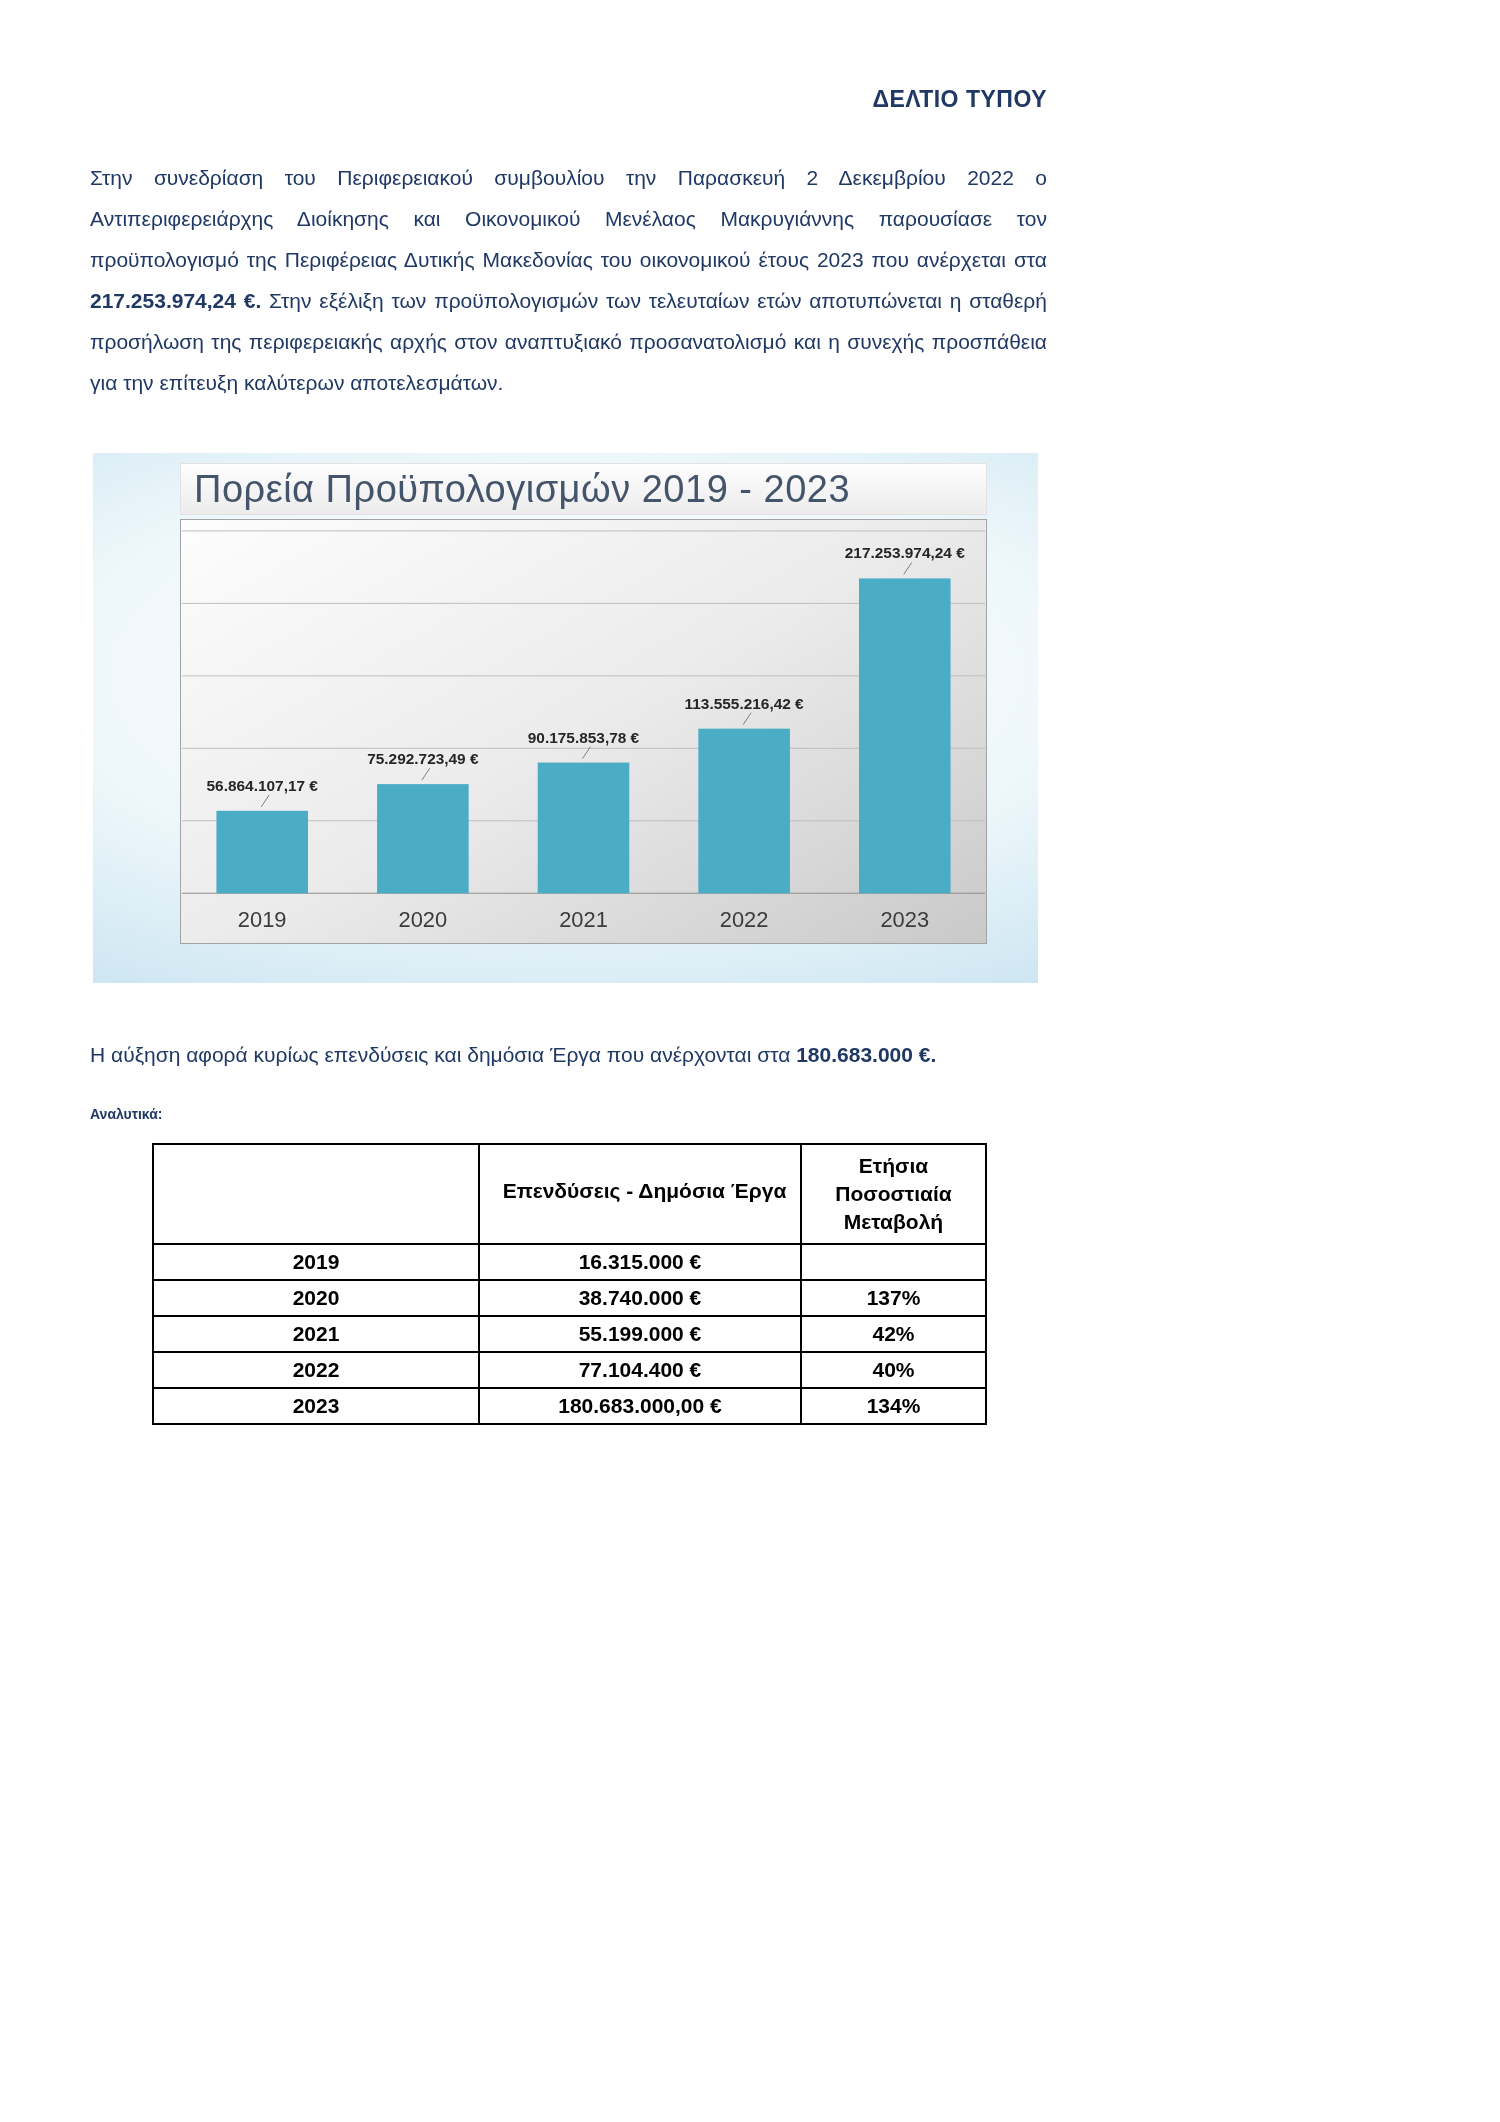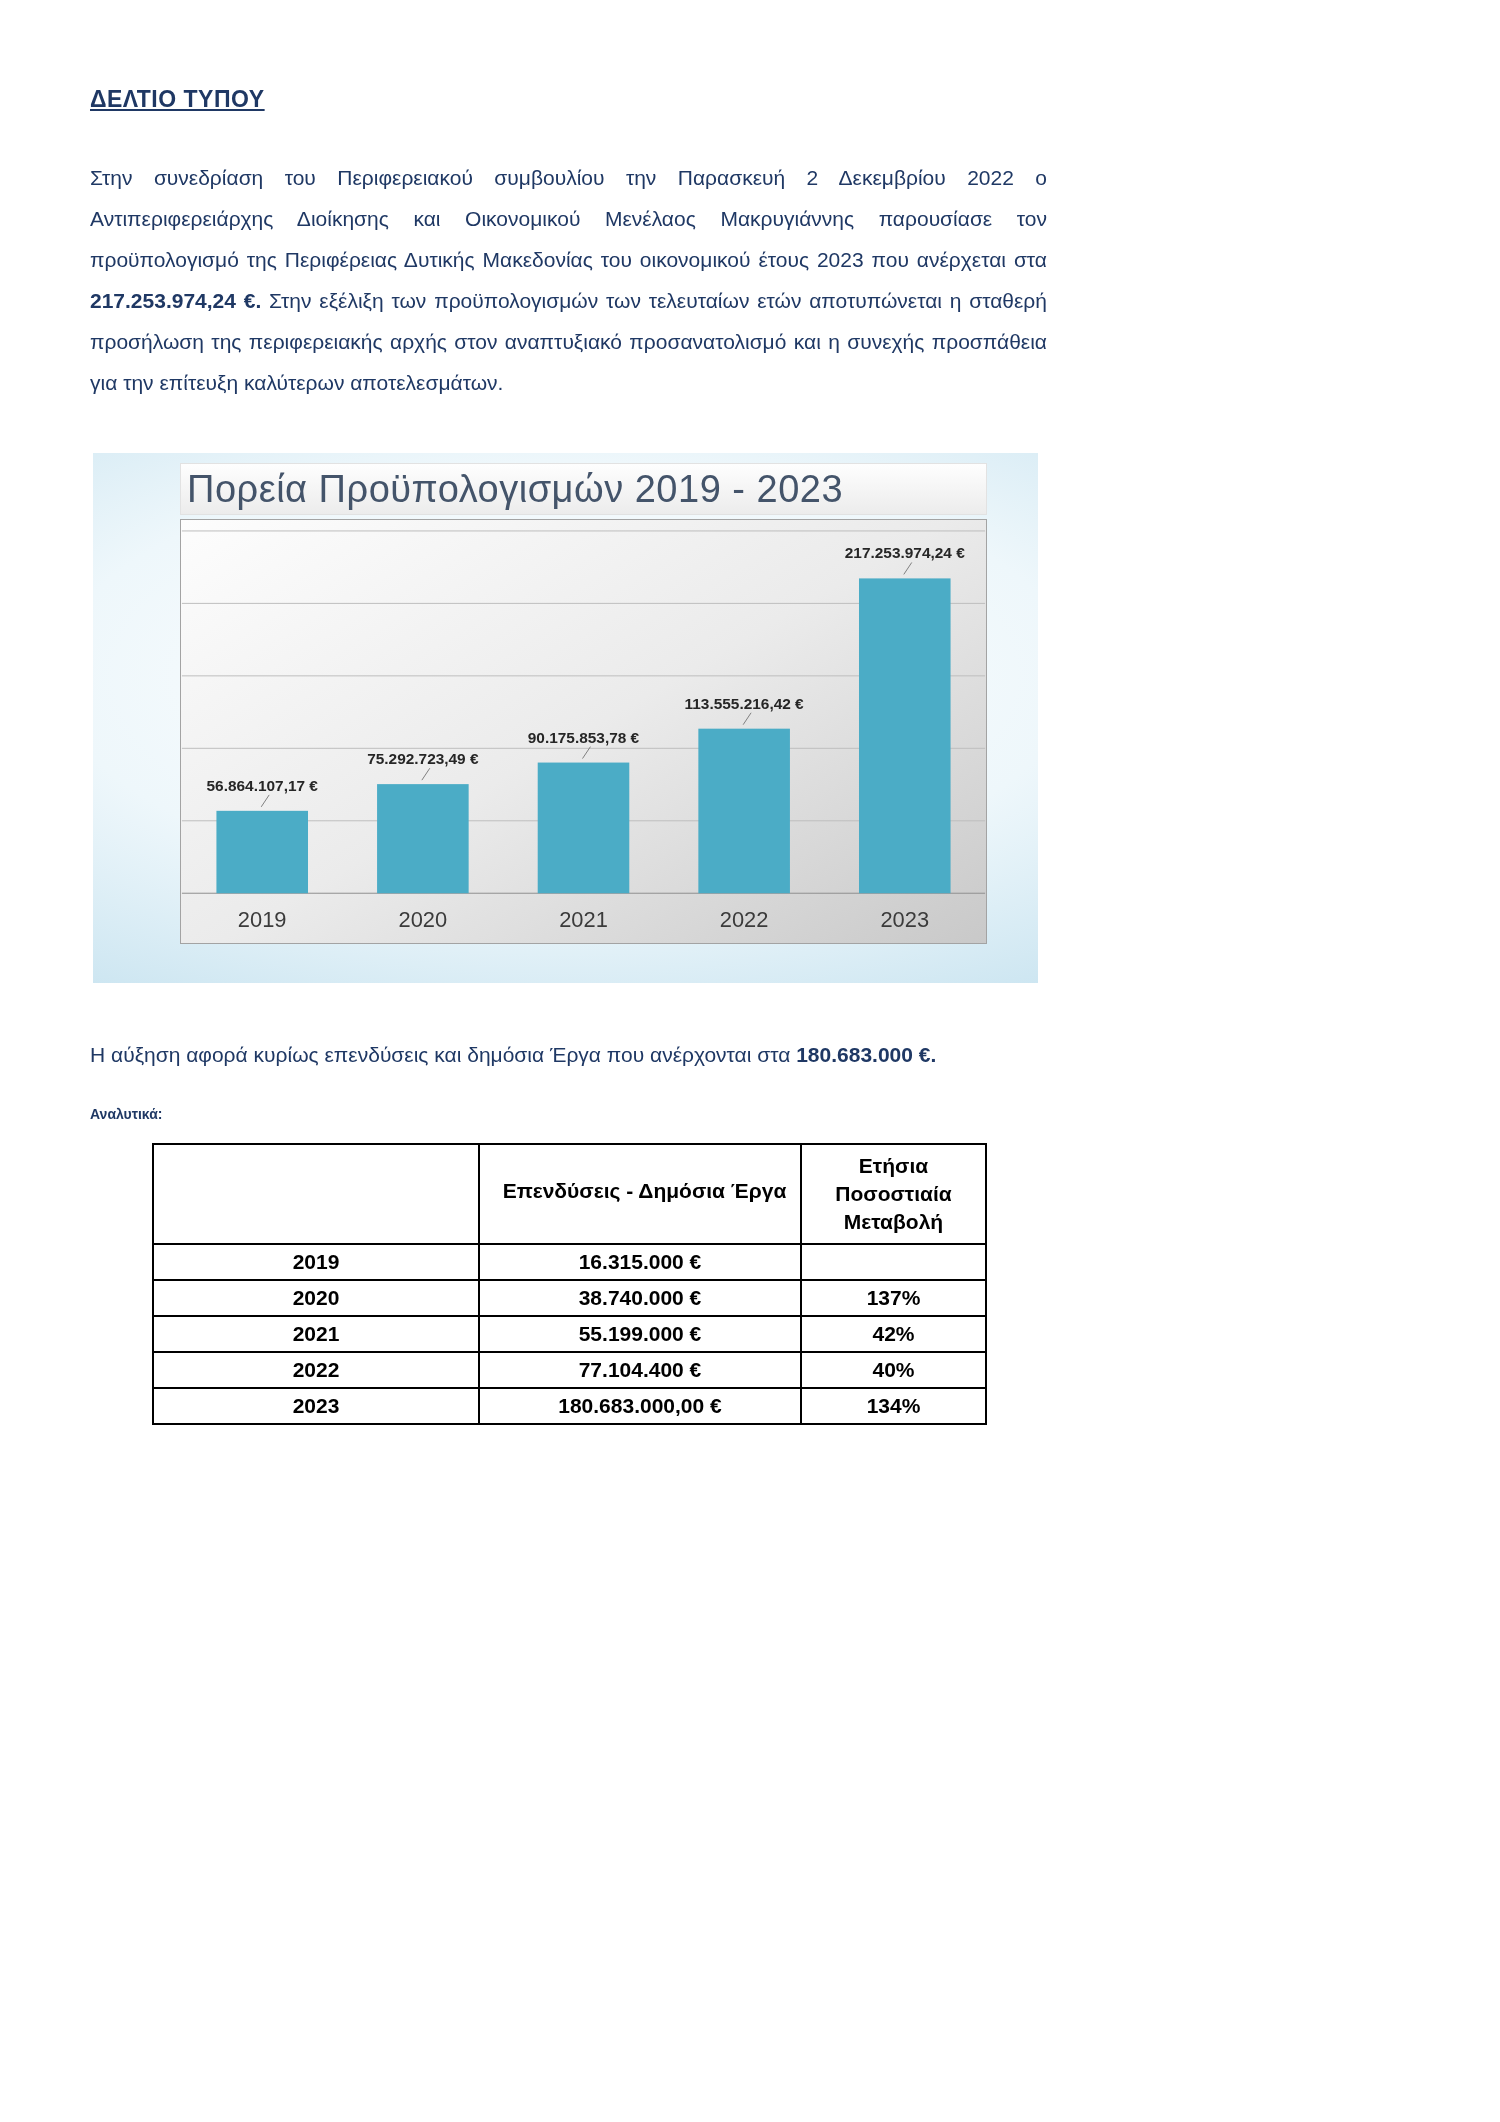--- a/index.html
+++ b/index.html
@@ -4,36 +4,36 @@
 <style>
   * { margin:0; padding:0; box-sizing:border-box; }
   html, body { background:#ffffff; }
   body {
     width:1500px; height:2122px; position:relative; overflow:hidden;
     font-family:"Liberation Sans", sans-serif; color:#1f3864;
   }
   .content { position:absolute; left:90px; top:0; width:957px; }
 
   .doc-title {
-    margin-top:86px; text-align:left; font-size:23px; font-weight:bold;
-    text-decoration:underline; letter-spacing:0.5px;
+    margin-top:86px; text-align:right; font-size:23px; font-weight:bold;
+    letter-spacing:0.5px;
   }
 
   .intro { margin-top:44px; font-size:21px; line-height:41px; text-align:justify; }
   .b { font-weight:bold; }
 
   .figure {
     position:relative; margin-top:50px; margin-left:3px; width:945px; height:530px;
     background: radial-gradient(ellipse 120% 90% at 50% 42%, #ffffff 0%, #eef7fb 45%, #cfe7f2 75%, #b4d9ea 100%);
   }
   .chart-title-strip {
     position:absolute; left:87px; top:10px; width:807px; height:52px;
     background: linear-gradient(180deg, #fefefe 0%, #ececec 100%);
     border:1px solid #e2e2e2;
-    display:flex; align-items:center; padding-left:6px;
+    display:flex; align-items:center; padding-left:13px;
     font-size:38px; color:#44546a; letter-spacing:0.5px; white-space:nowrap;
   }
   .chart-plot {
     position:absolute; left:87px; top:66px; width:807px; height:425px;
     background: linear-gradient(150deg, #fdfdfd 0%, #ebebeb 50%, #c9c9c9 100%);
     border:1px solid #a3a3a3;
   }
   .chart-plot text { font-family:"Liberation Sans", sans-serif; }
 
   .after-chart { margin-top:60px; font-size:21px; }

